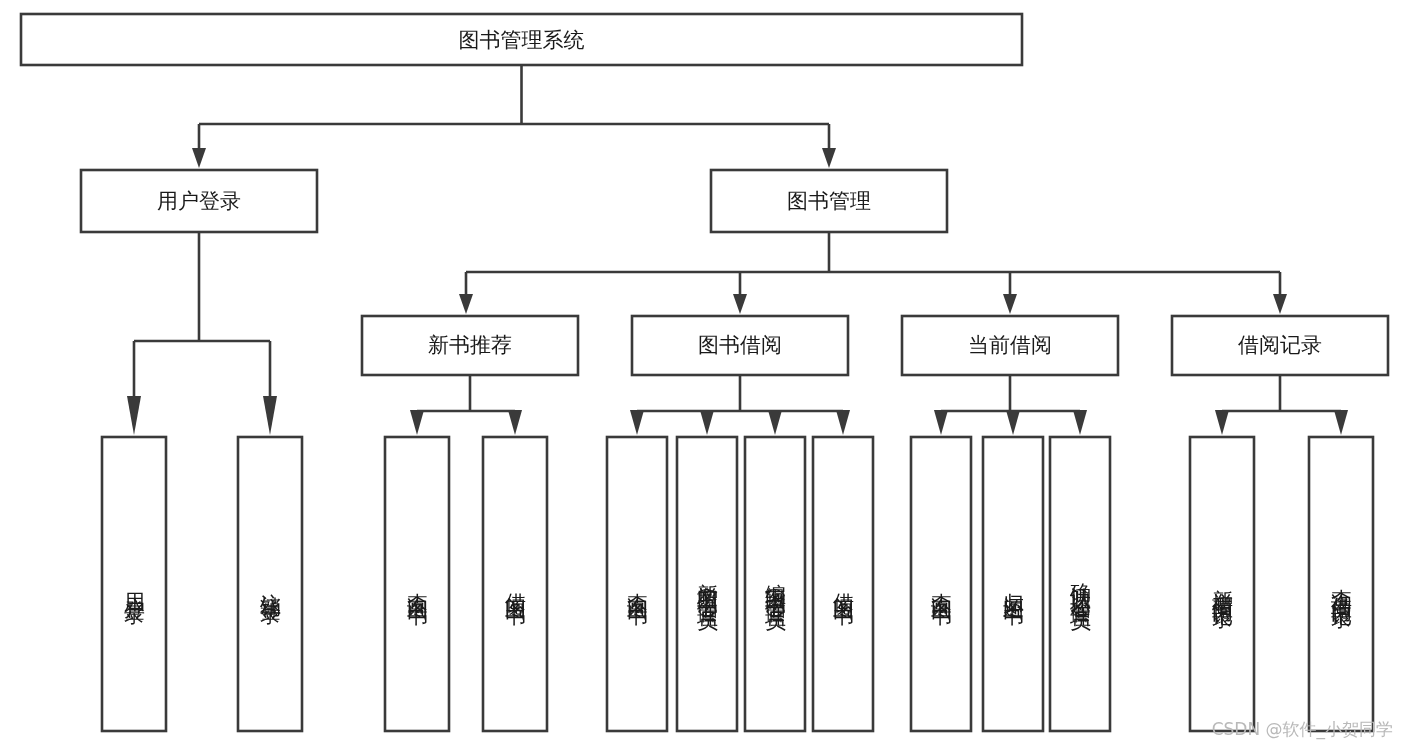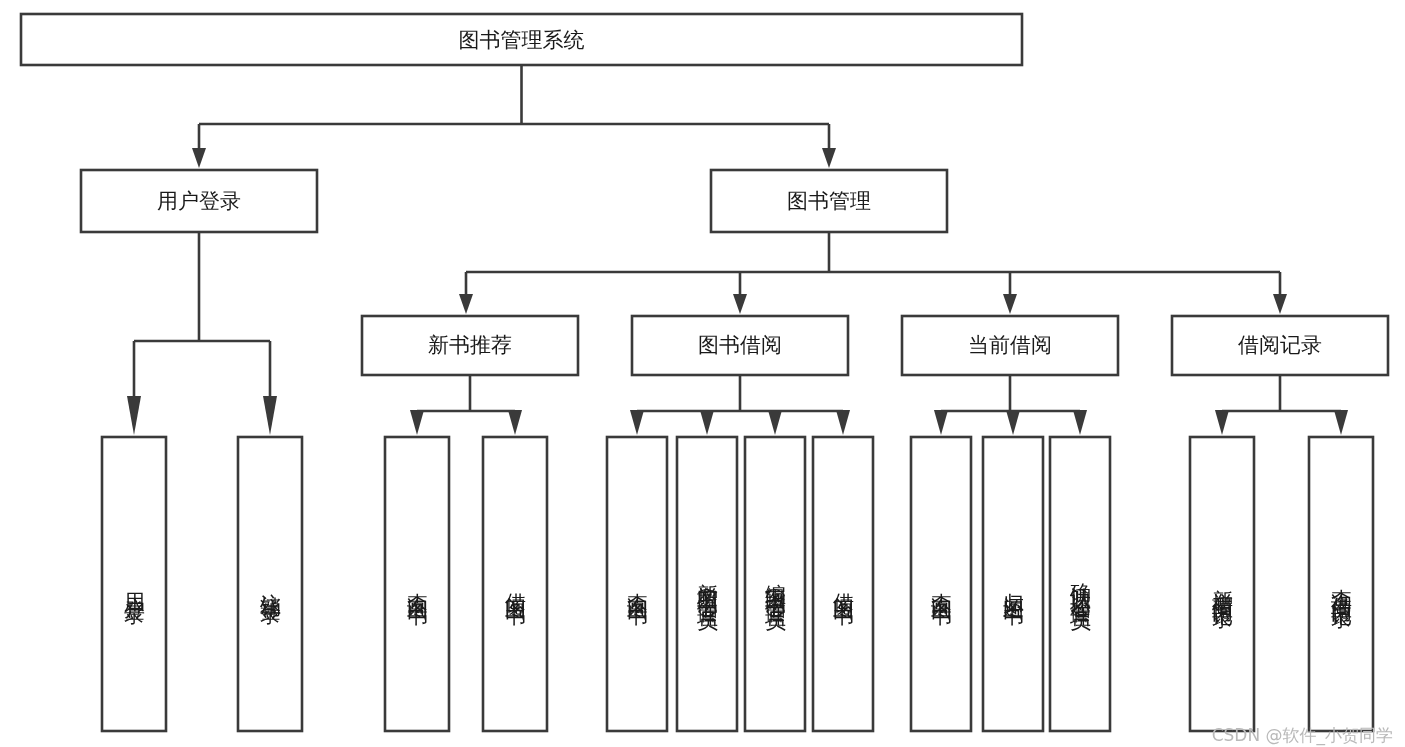--- a/index.html
+++ b/index.html
@@ -59,21 +59,21 @@
     letter-spacing: 4px;
     display: flex;
     align-items: center;
     justify-content: center;
     white-space: nowrap;
     pointer-events: none;
   }
   #watermark {
     position: absolute;
     right: 12px;
-    bottom: 0;
+    bottom: 6px;
     font-family: "DejaVu Sans", "Liberation Sans", sans-serif;
     font-size: 17px;
     color: #b9b9b9;
     white-space: nowrap;
     margin-top: 41px;
   }
 </style>
 </head>
 <body>
 

